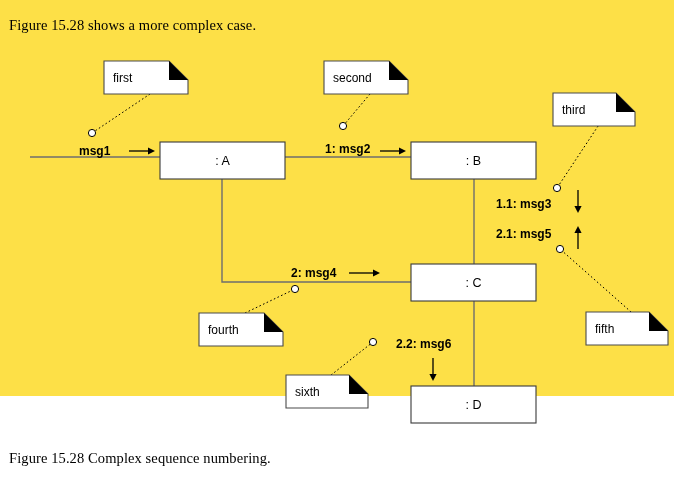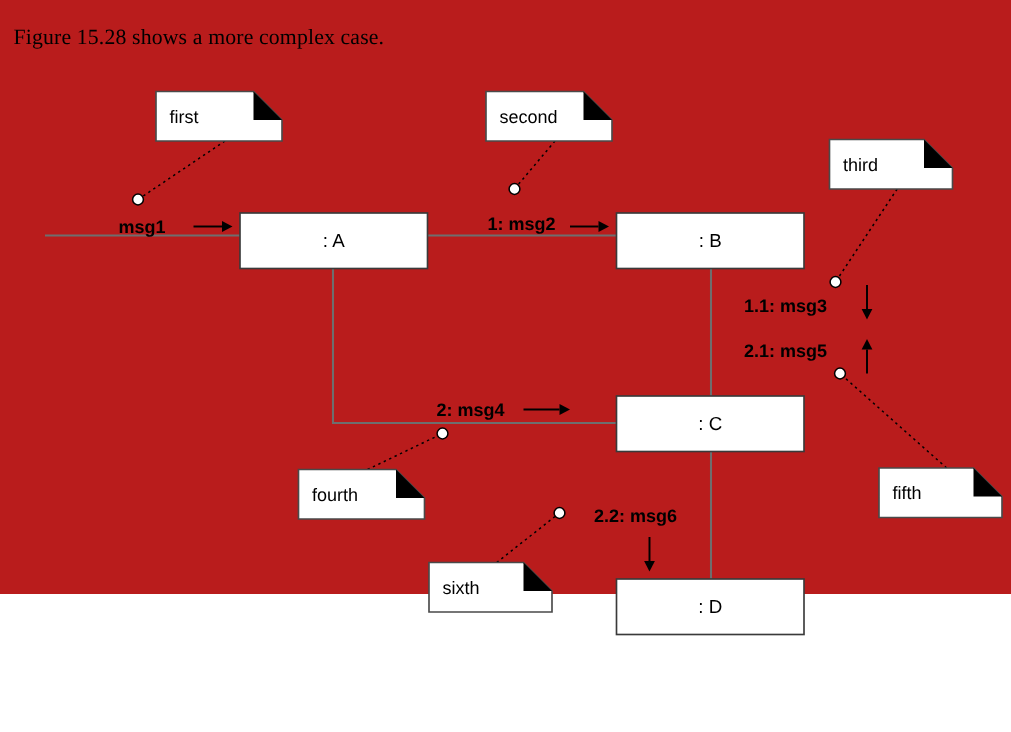--- a/index.html
+++ b/index.html
@@ -13,21 +13,21 @@
     height: 488px;
     position: relative;
     overflow: hidden;
     font-family: "Liberation Sans", sans-serif;
     color: #000000;
   }
   #page {
     position: relative;
     width: 674px;
     height: 396px;
-    background: #b91c1c;
+    background: #fde047;
     text-decoration: underline;
   }
   .prose {
     position: absolute;
     font-family: "Liberation Serif", serif;
     font-size: 14.5px;
     color: #000000;
     white-space: nowrap;
     letter-spacing: 0.1px;
   }
@@ -205,14 +205,15 @@
           <polygon points="578,226 574.4,233 581.6,233" class="msg-arrow-head"></polygon>
         </g>
         <g>
           <text x="396" y="348" class="msg-label">2.2: msg6</text>
           <line x1="433" y1="358" x2="433" y2="374" class="msg-arrow"></line>
           <polygon points="433,381 429.4,374 436.6,374" class="msg-arrow-head"></polygon>
         </g>
       </g>
   </svg>
 
+  <div class="prose" id="figure-caption">Figure 15.28  Complex sequence numbering.</div>
 
 </div>
 
 </body></html>

